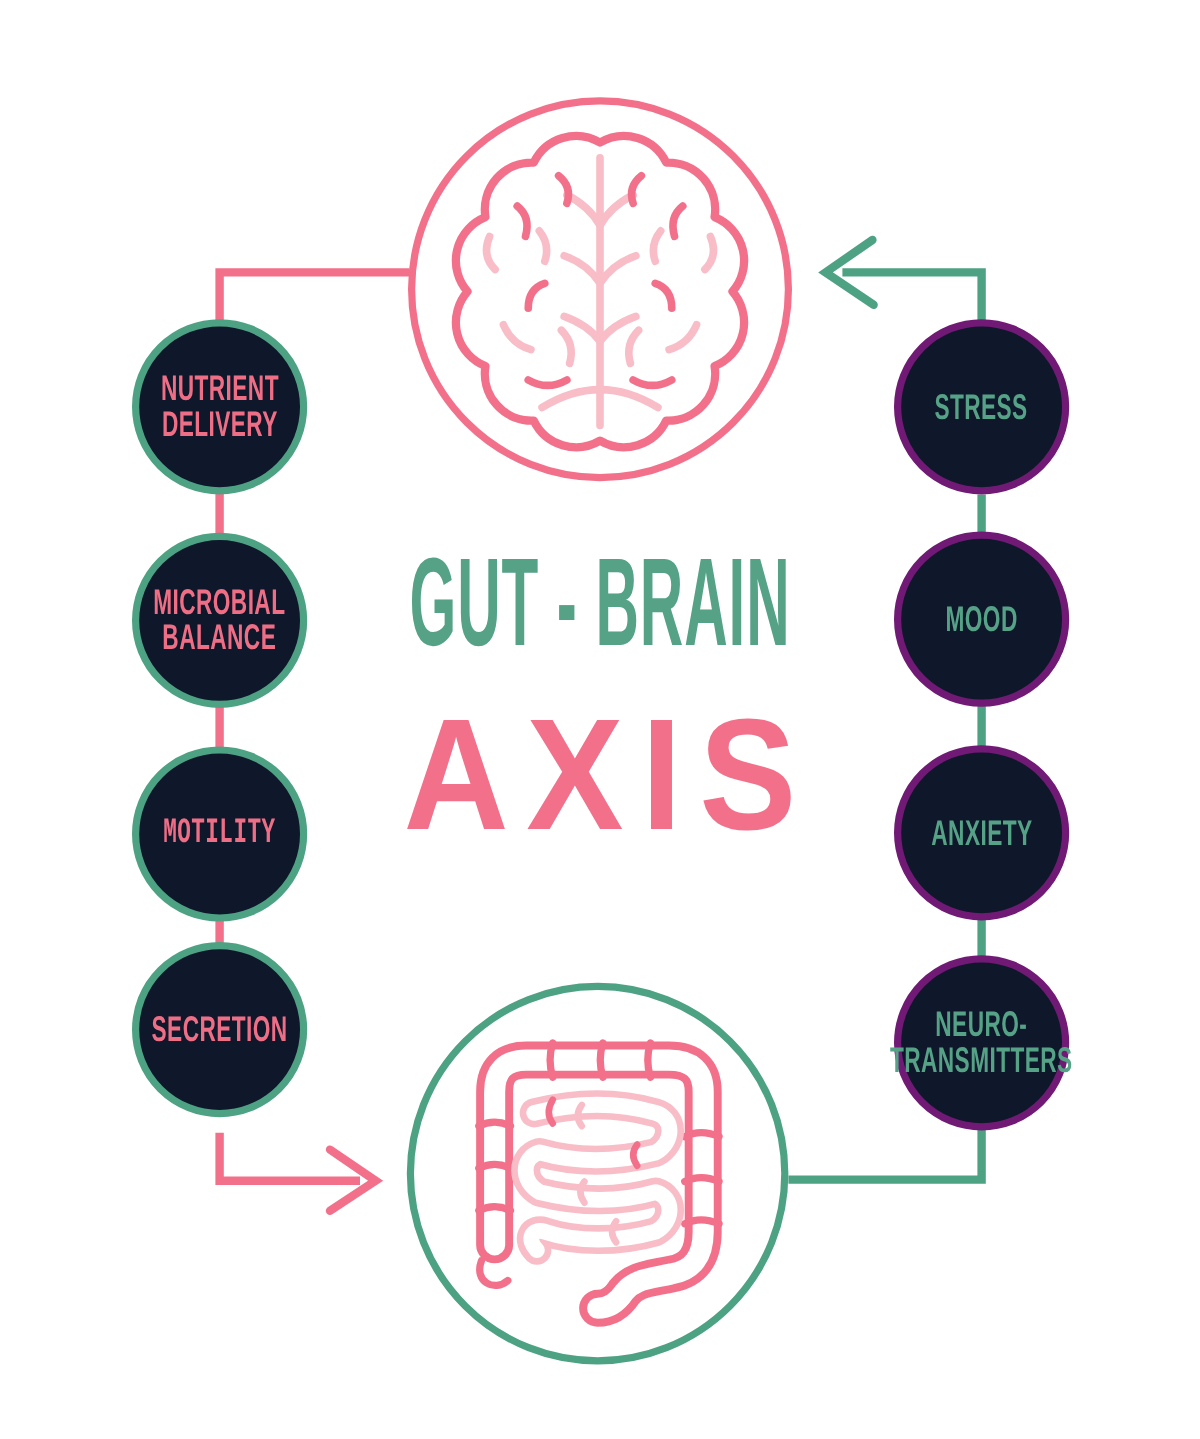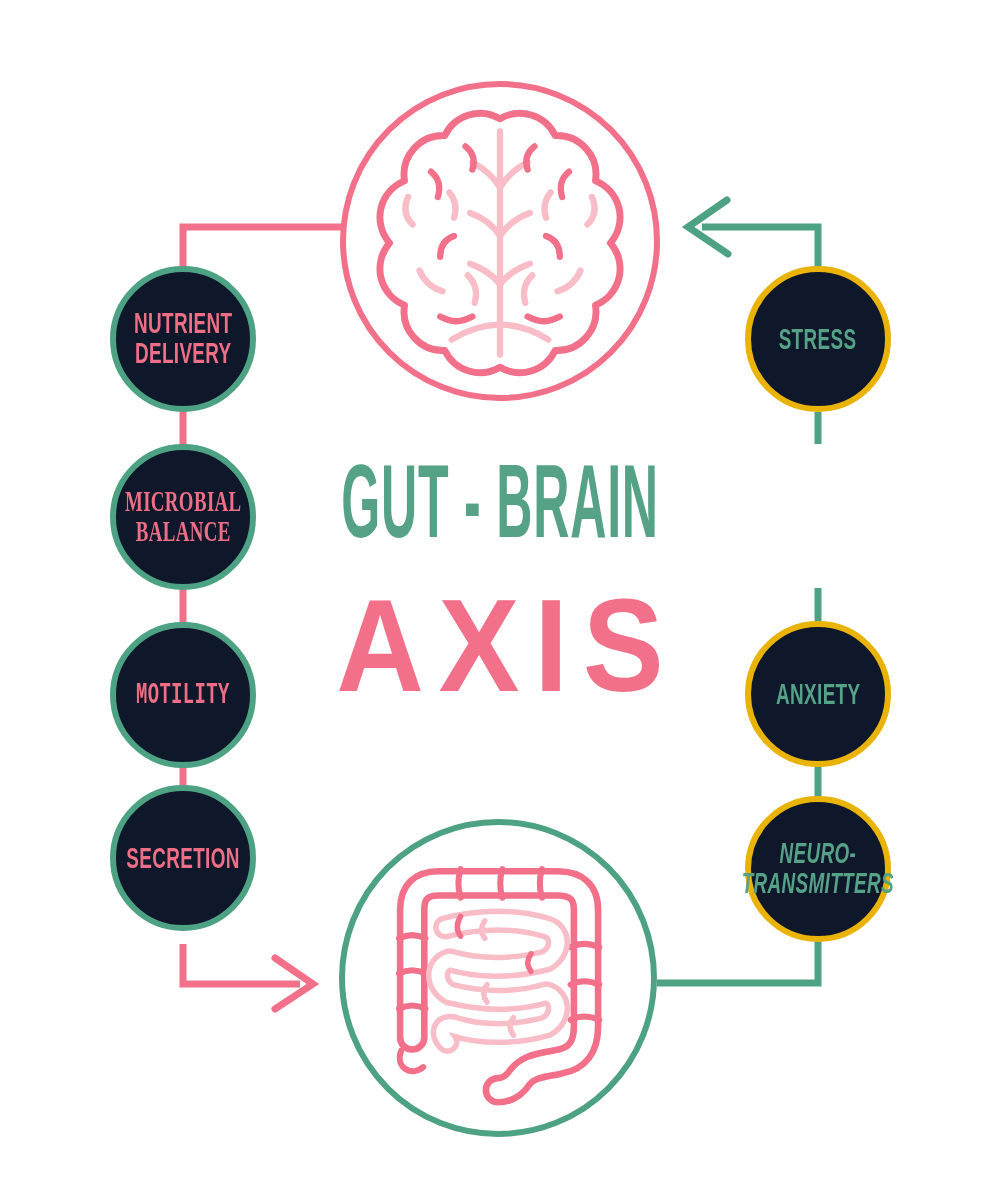--- a/index.html
+++ b/index.html
@@ -8,21 +8,21 @@
     font-family:"Liberation Sans",sans-serif;overflow:hidden;
   }
   .layer{position:absolute;left:0;top:0;}
   
   .node{
     position:absolute;width:146px;height:146px;border-radius:50%;
     box-sizing:border-box;background:#0f172a;
     display:flex;align-items:center;justify-content:center;text-align:center;
   }
   .node.left-node{border:6px solid #4EA284;}
-  .node.right-node{border:6px solid #eab308;}
+  .node.right-node{border:6px solid #701a75;}
   .node-label{
     display:block;font-weight:bold;font-size:27px;line-height:27px;
     letter-spacing:0.5px;transform:scale(0.70,1.10);white-space:nowrap;
   }
   .node-label span{display:block;}
   .left-node .node-label{color:#EE6E86;}
   .right-node .node-label{color:#55A287;}
   
   .title-top{
     position:absolute;left:0;top:468px;width:1000px;text-align:center;
@@ -130,21 +130,21 @@
 
   <div class="title-top">GUT - BRAIN</div>
   <div class="title-bottom">AXIS</div>
 
   <div class="node left-node" style="left:110px;top:266px;">
     <div class="node-label">
       <span>NUTRIENT</span>
       <span>DELIVERY</span>
     </div>
   </div>
-  <div class="node left-node" style="left:110px;top:444px;font-family:Liberation Serif, serif;">
+  <div class="node left-node" style="left:110px;top:444px;">
     <div class="node-label">
       <span>MICROBIAL</span>
       <span>BALANCE</span>
     </div>
   </div>
   <div class="node left-node" style="left:110px;top:622px;font-family:Liberation Mono, monospace;">
     <div class="node-label">
       <span>MOTILITY</span>
     </div>
   </div>
@@ -152,25 +152,30 @@
     <div class="node-label">
       <span>SECRETION</span>
     </div>
   </div>
 
   <div class="node right-node" style="left:745px;top:266px;">
     <div class="node-label">
       <span>STRESS</span>
     </div>
   </div>
+  <div class="node right-node" style="left:745px;top:443px;">
+    <div class="node-label">
+      <span>MOOD</span>
+    </div>
+  </div>
   <div class="node right-node" style="left:745px;top:621px;">
     <div class="node-label">
       <span>ANXIETY</span>
     </div>
   </div>
-  <div class="node right-node" style="left:745px;top:796px;font-style:italic;">
+  <div class="node right-node" style="left:745px;top:796px;">
     <div class="node-label">
       <span>NEURO-</span>
       <span>TRANSMITTERS</span>
     </div>
   </div>
 
 </div>
 
 </body></html>

